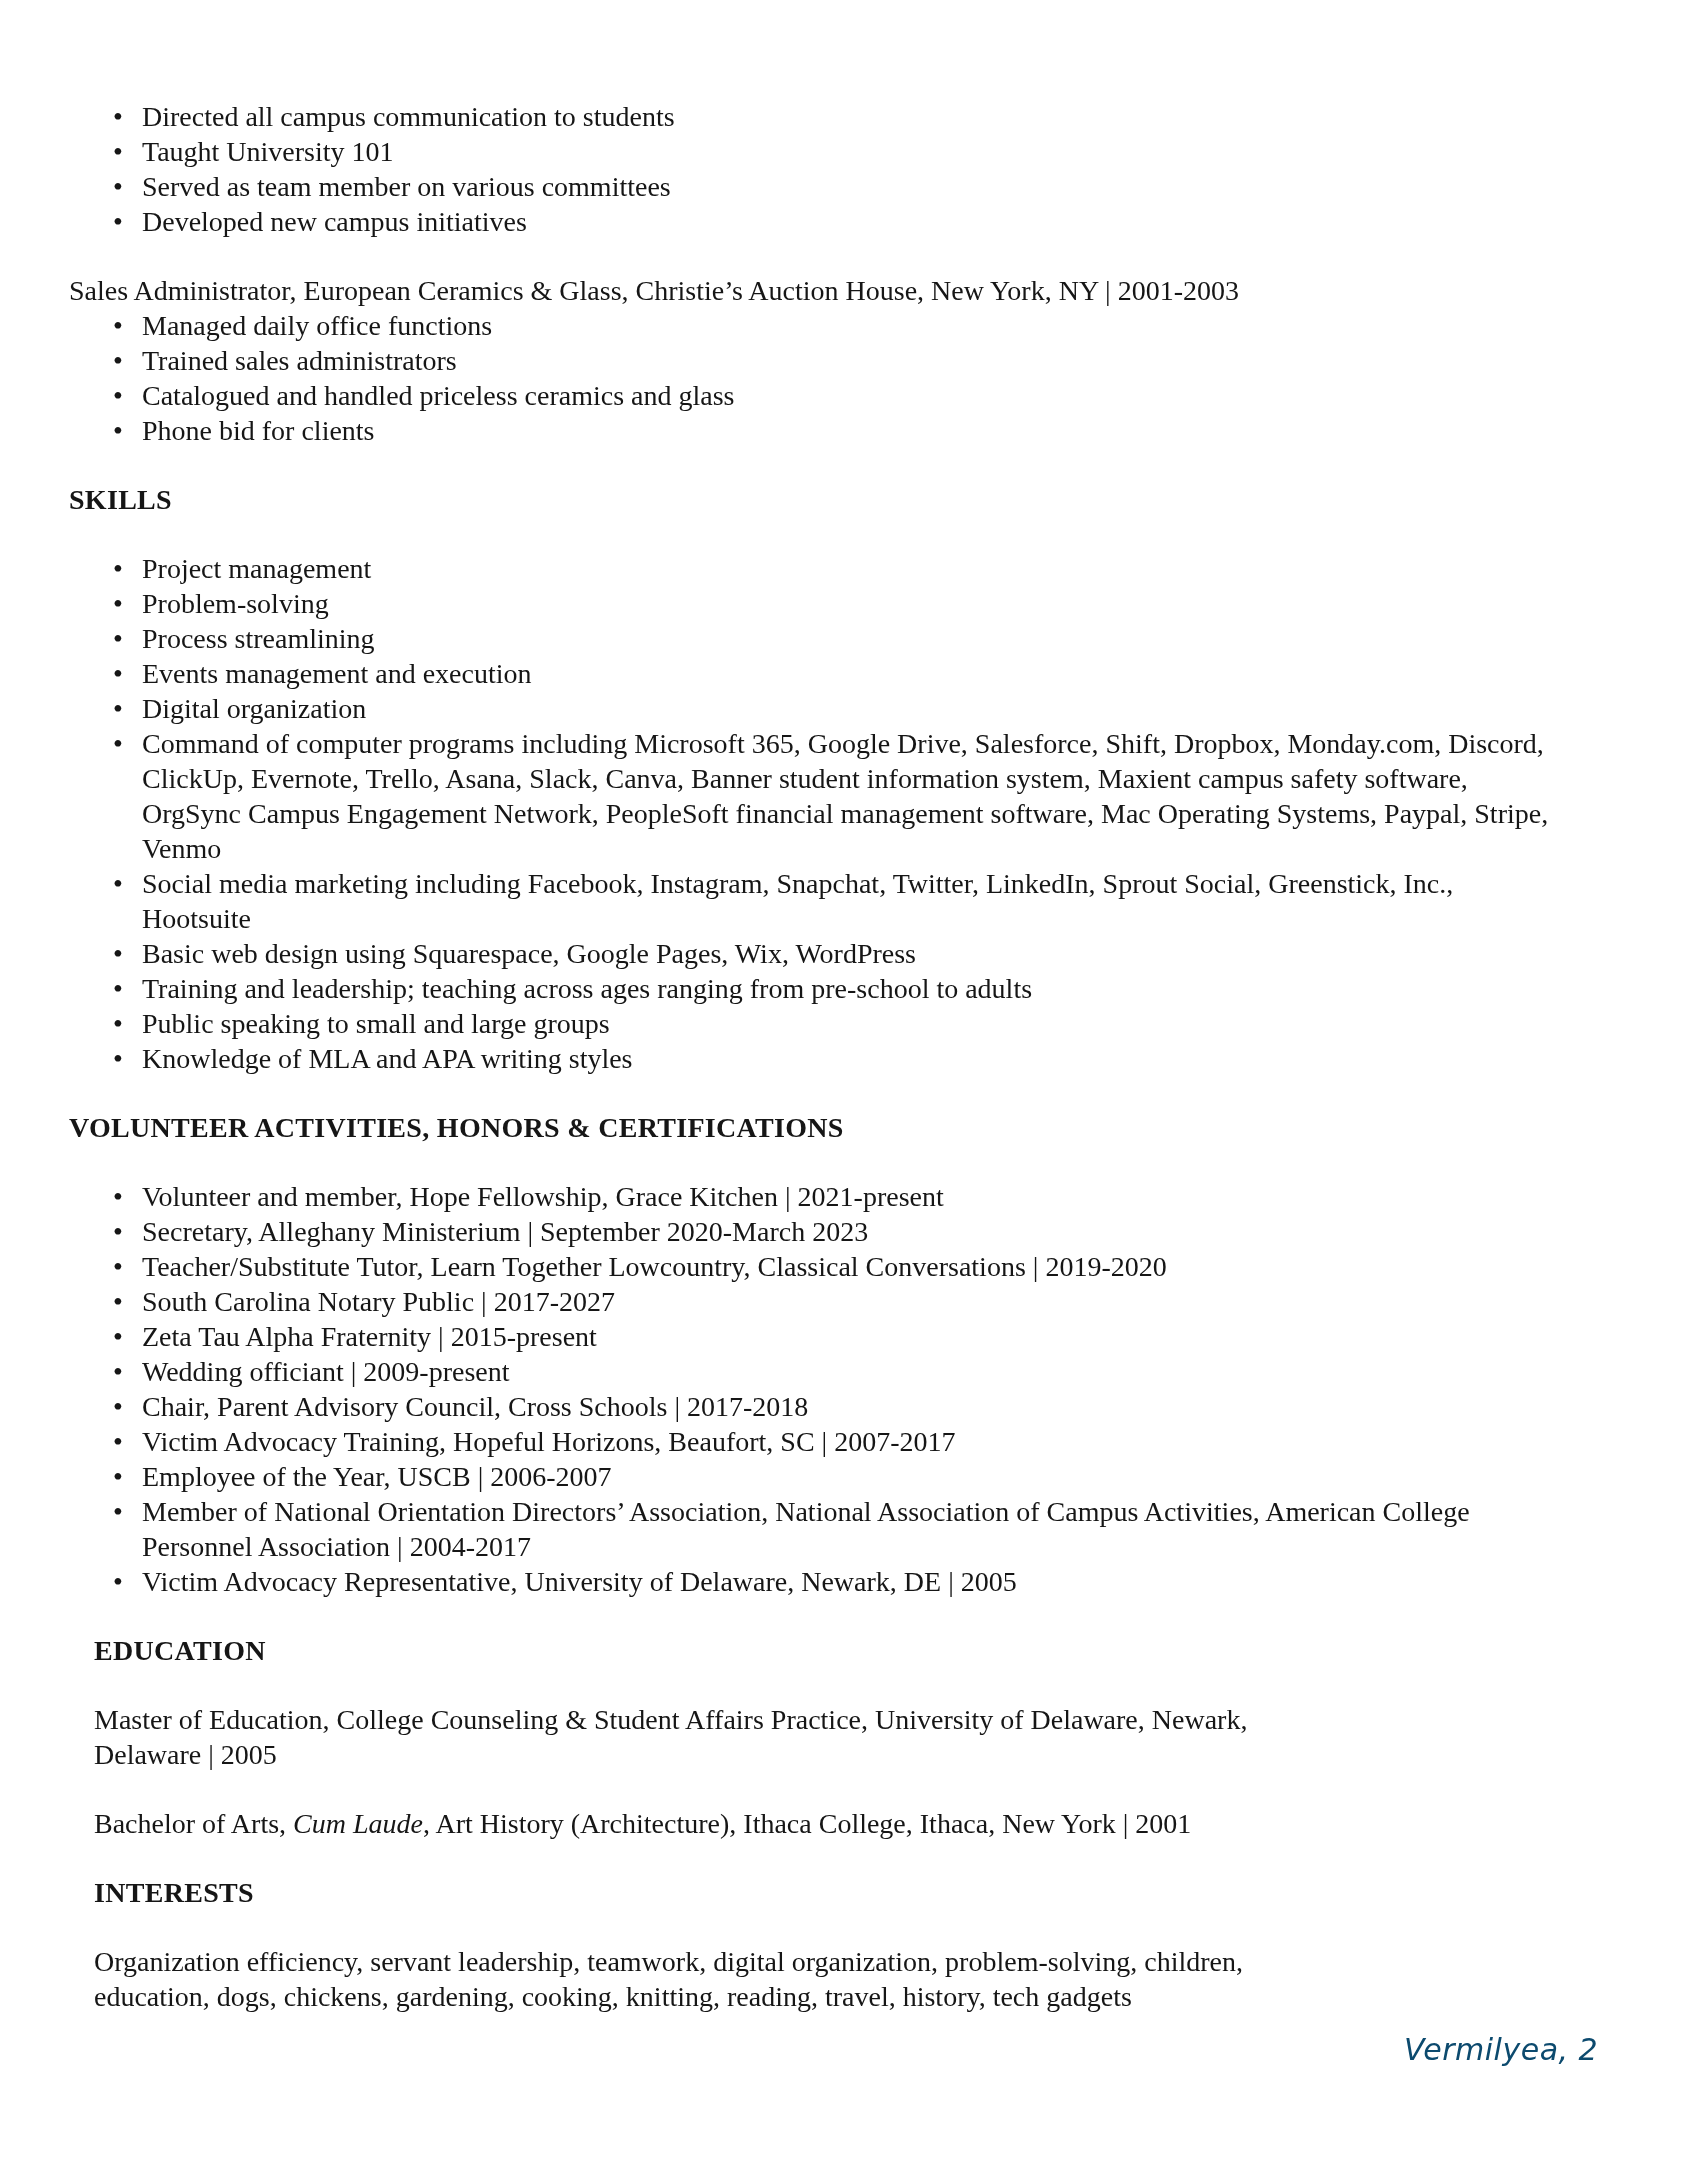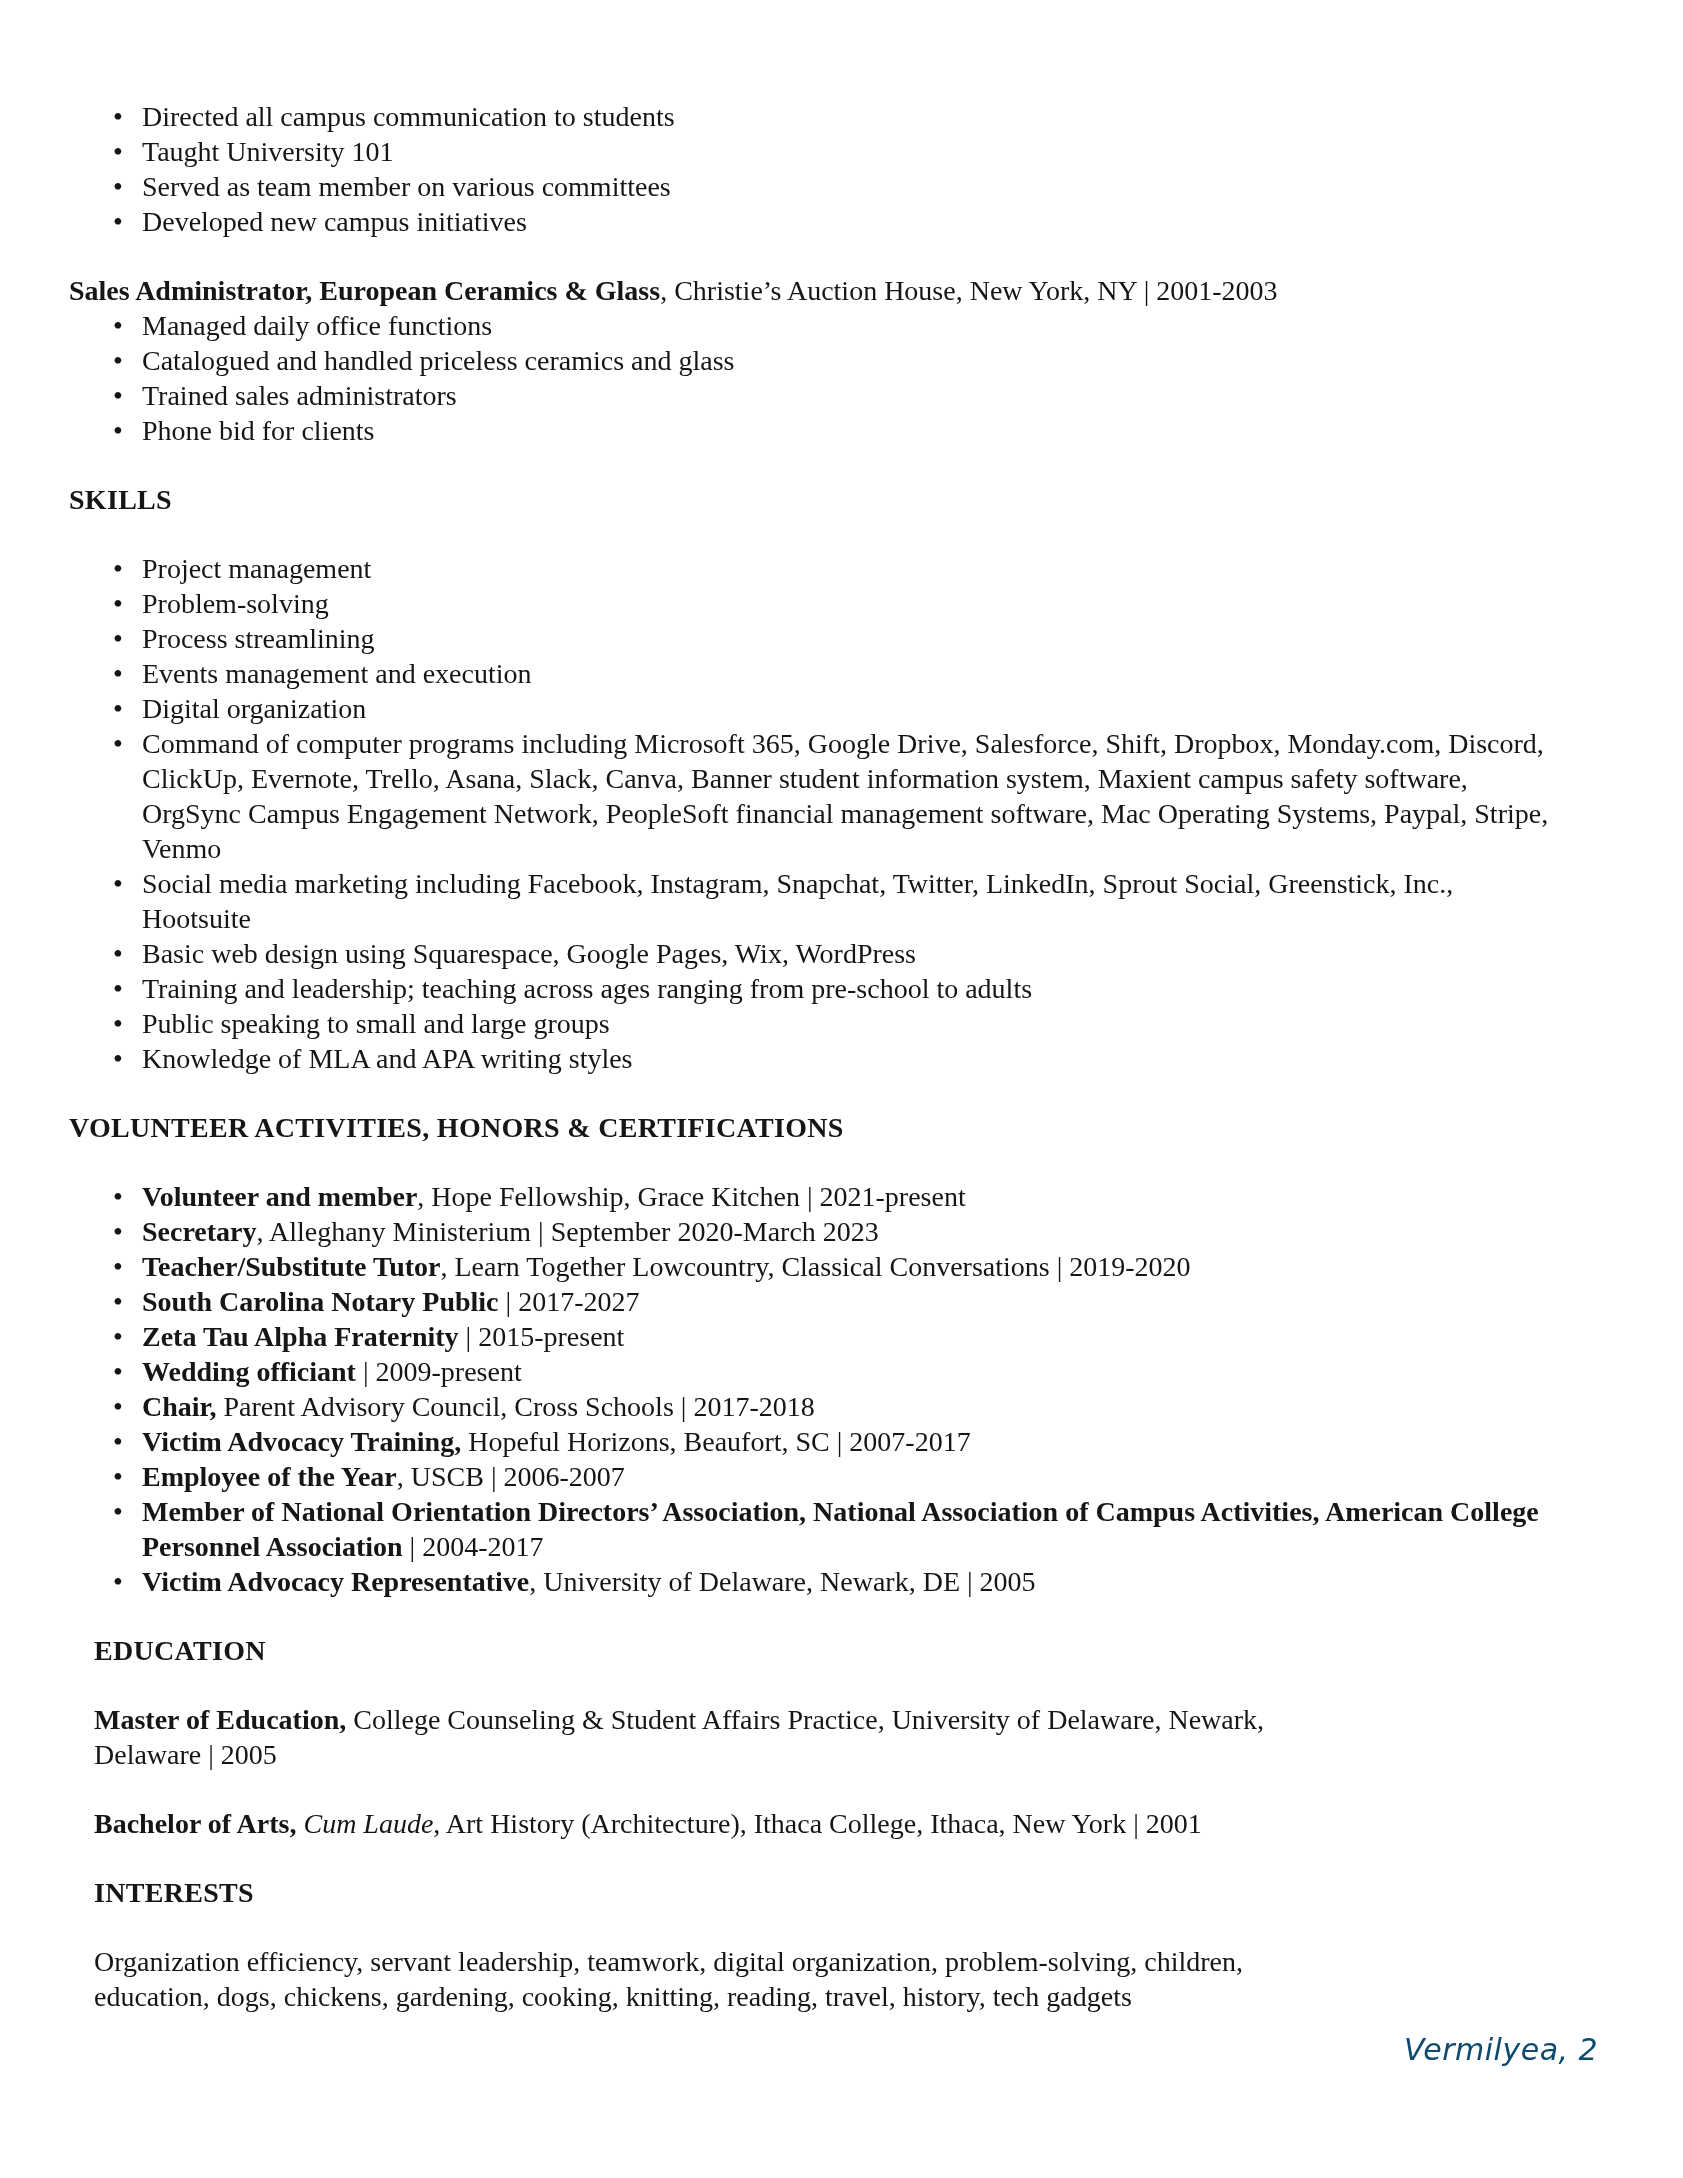--- a/index.html
+++ b/index.html
@@ -34,21 +34,21 @@
     position:relative;
     padding-left:31px;
   }
   ul.bullets li::before{
     content:"\2022";
     position:absolute;
     left:2px;
     top:0;
   }
   .indent-block{margin-left:25px;}
-  b{font-weight:bold;margin-top:8px;}
+  b{font-weight:normal;margin-top:8px;}
   i{font-style:italic;}
   .signature{
     position:absolute;
     top:2032px;
     left:1404px;
     font-family:"DejaVu Sans","Liberation Sans",sans-serif;
     font-style:italic;
     font-size:30px;
     letter-spacing:0.5px;
     white-space:nowrap;
@@ -65,22 +65,22 @@
       <li>Served as team member on various committees</li>
       <li>Developed new campus initiatives</li>
     </ul>
 
   <div class="sp"></div>
 
   <p class="para"><b>Sales Administrator, European Ceramics &amp; Glass</b><span>, Christie’s Auction House, New York, NY | 2001-2003</span></p>
 
   <ul class="bullets">
       <li>Managed daily office functions</li>
+      <li>Trained sales administrators</li>
       <li>Catalogued and handled priceless ceramics and glass</li>
-      <li>Trained sales administrators</li>
       <li>Phone bid for clients</li>
     </ul>
 
   <div class="sp"></div>
 
   <h2 class="sec">SKILLS</h2>
 
   <div class="sp"></div>
 
   <ul class="bullets">

